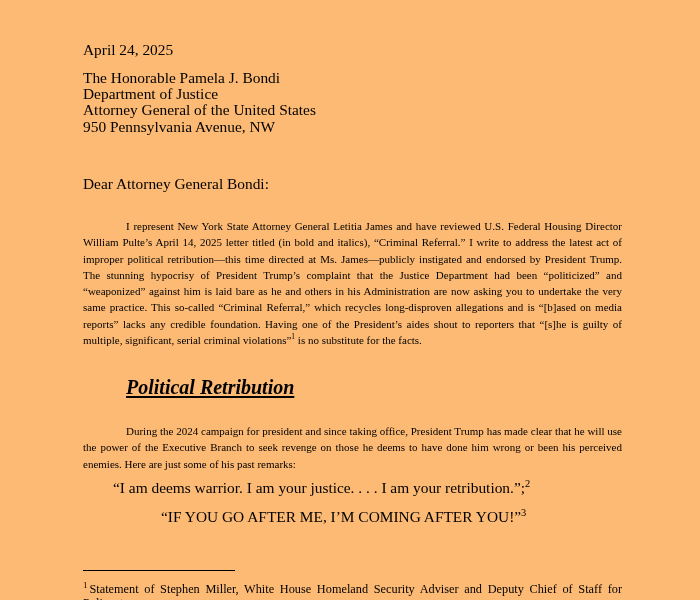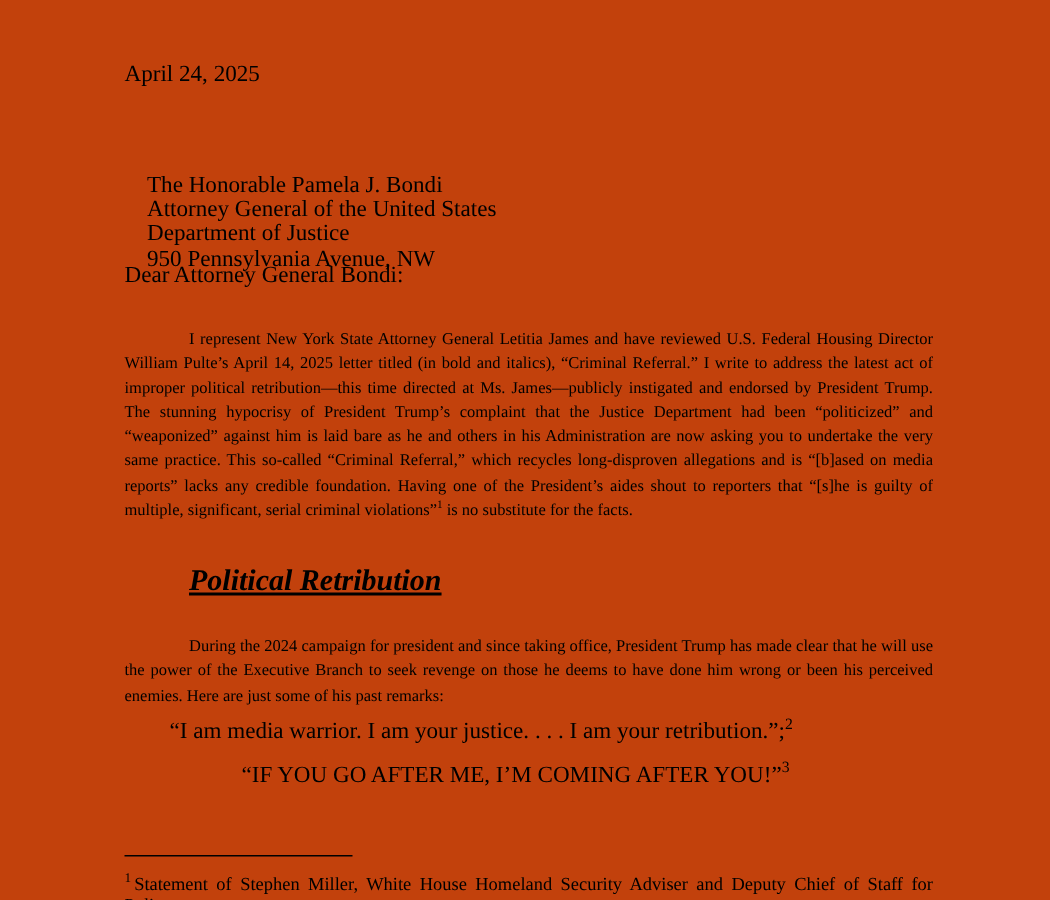--- a/index.html
+++ b/index.html
@@ -11,21 +11,21 @@
     width: 700px;
     height: 600px;
     overflow: hidden;
     font-family: "Liberation Serif", "DejaVu Serif", serif;
     color: #000000;
   }
   .page {
     position: relative;
     width: 700px;
     height: 600px;
-    background: #c2410c;
+    background: #fdba74;
   }
   
   .top-header-sliver {
     position: absolute;
     top: -9px;
     left: 0;
     width: 700px;
     text-align: right;
     padding-right: 58px;
     box-sizing: border-box;
@@ -45,24 +45,23 @@
     position: absolute;
     top: 42px;
     left: 0;
     font-size: 15.4px;
     line-height: 16px;
     white-space: nowrap;
   }
   .addressee {
     position: absolute;
     top: 70px;
-    left: 15px;
+    left: 0;
     font-size: 15.4px;
     line-height: 16.2px;
-    margin-top: 46px;
   }
   .addressee div { white-space: nowrap; }
   .salutation {
     position: absolute;
     top: 176px;
     left: 0;
     font-size: 15.4px;
     line-height: 16px;
     white-space: nowrap;
     text-align: right;
@@ -136,34 +135,34 @@
 <div class="page">
 
   <div class="top-header-sliver"></div>
 
   <div class="body-area">
 
     <div class="date-line">April 24, 2025</div>
 
     <div class="addressee">
       <div>The Honorable Pamela J. Bondi</div>
+      <div>Department of Justice</div>
       <div>Attorney General of the United States</div>
-      <div>Department of Justice</div>
       <div>950 Pennsylvania Avenue, NW</div>
     </div>
 
     <div class="salutation">Dear Attorney General Bondi:</div>
 
     <p class="para para-1"><span>I represent New York State Attorney General Letitia James and have reviewed U.S. Federal Housing Director William Pulte’s April 14, 2025 letter titled (in bold and italics), “Criminal Referral.”  I write to address the latest act of improper political retribution—this time directed at Ms. James—publicly instigated and endorsed by President Trump.  The stunning hypocrisy of President Trump’s complaint that the Justice Department had been “politicized” and “weaponized” against him is laid bare as he and others in his Administration are now asking you to undertake the very same practice.  This so-called “Criminal Referral,” which recycles long-disproven allegations and is “[b]ased on media reports” lacks any credible foundation.  Having one of the President’s aides shout to reporters that “[s]he is guilty of multiple, significant, serial criminal violations”</span><sup>1</sup><span> is no substitute for the facts.</span></p>
 
     <div class="section-heading">Political Retribution</div>
 
     <p class="para para-2">During the 2024 campaign for president and since taking office, President Trump has made clear that he will use the power of the Executive Branch to seek revenge on those he deems to have done him wrong or been his perceived enemies.  Here are just some of his past remarks:</p>
 
-    <div class="blockquote quote-1"><span>“I am media warrior. I am your justice. . . . I am your retribution.”;</span><sup>2</sup></div>
+    <div class="blockquote quote-1"><span>“I am deems warrior. I am your justice. . . . I am your retribution.”;</span><sup>2</sup></div>
 
     <div class="blockquote quote-2"><span>“IF YOU GO AFTER ME, I’M COMING AFTER YOU!”</span><sup>3</sup></div>
 
   </div>
 
   <div class="footnote-rule"></div>
 
   <div class="footnote"><sup>1</sup><span>Statement of Stephen Miller, White House Homeland Security Adviser and Deputy Chief of Staff for Policy, to</span></div>
 
 </div>

